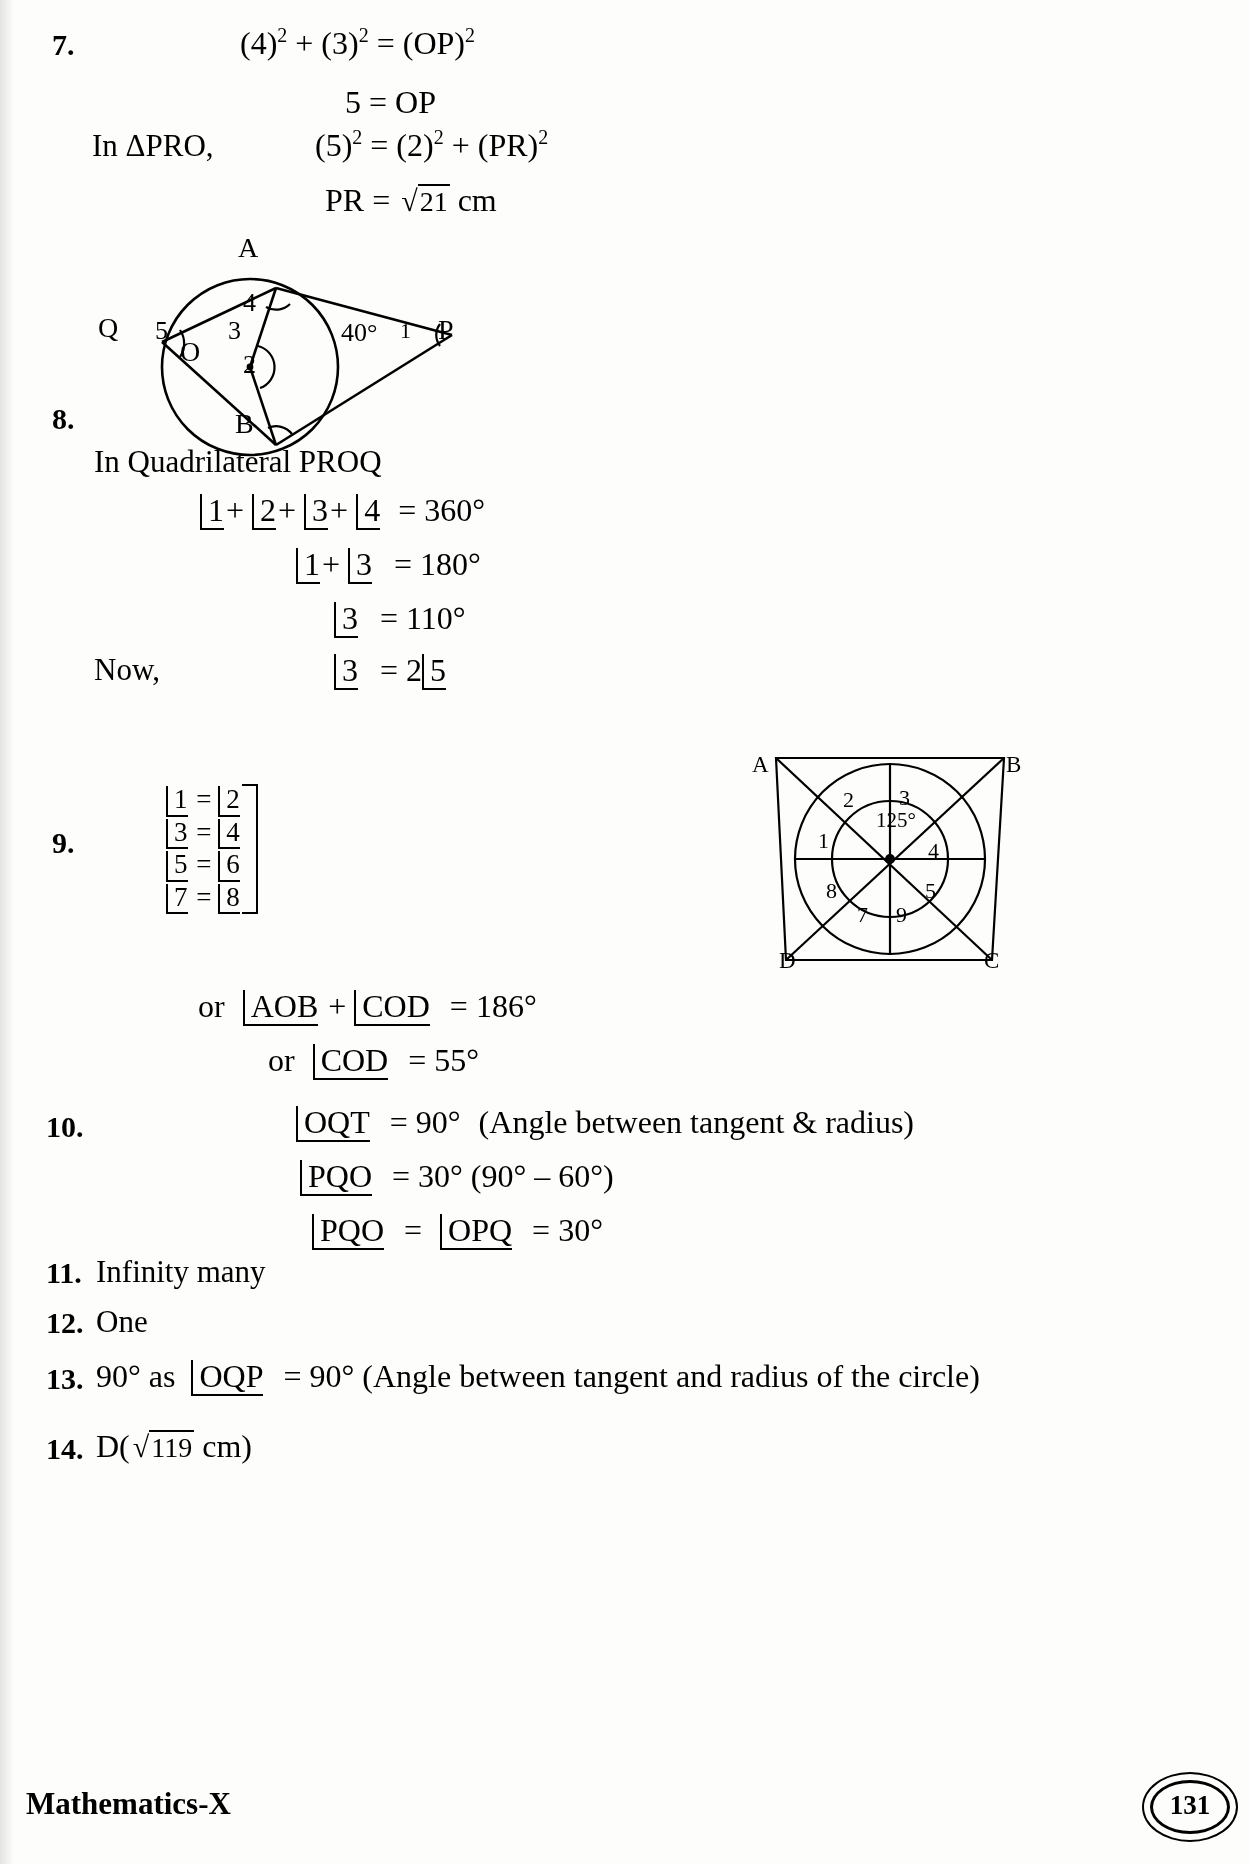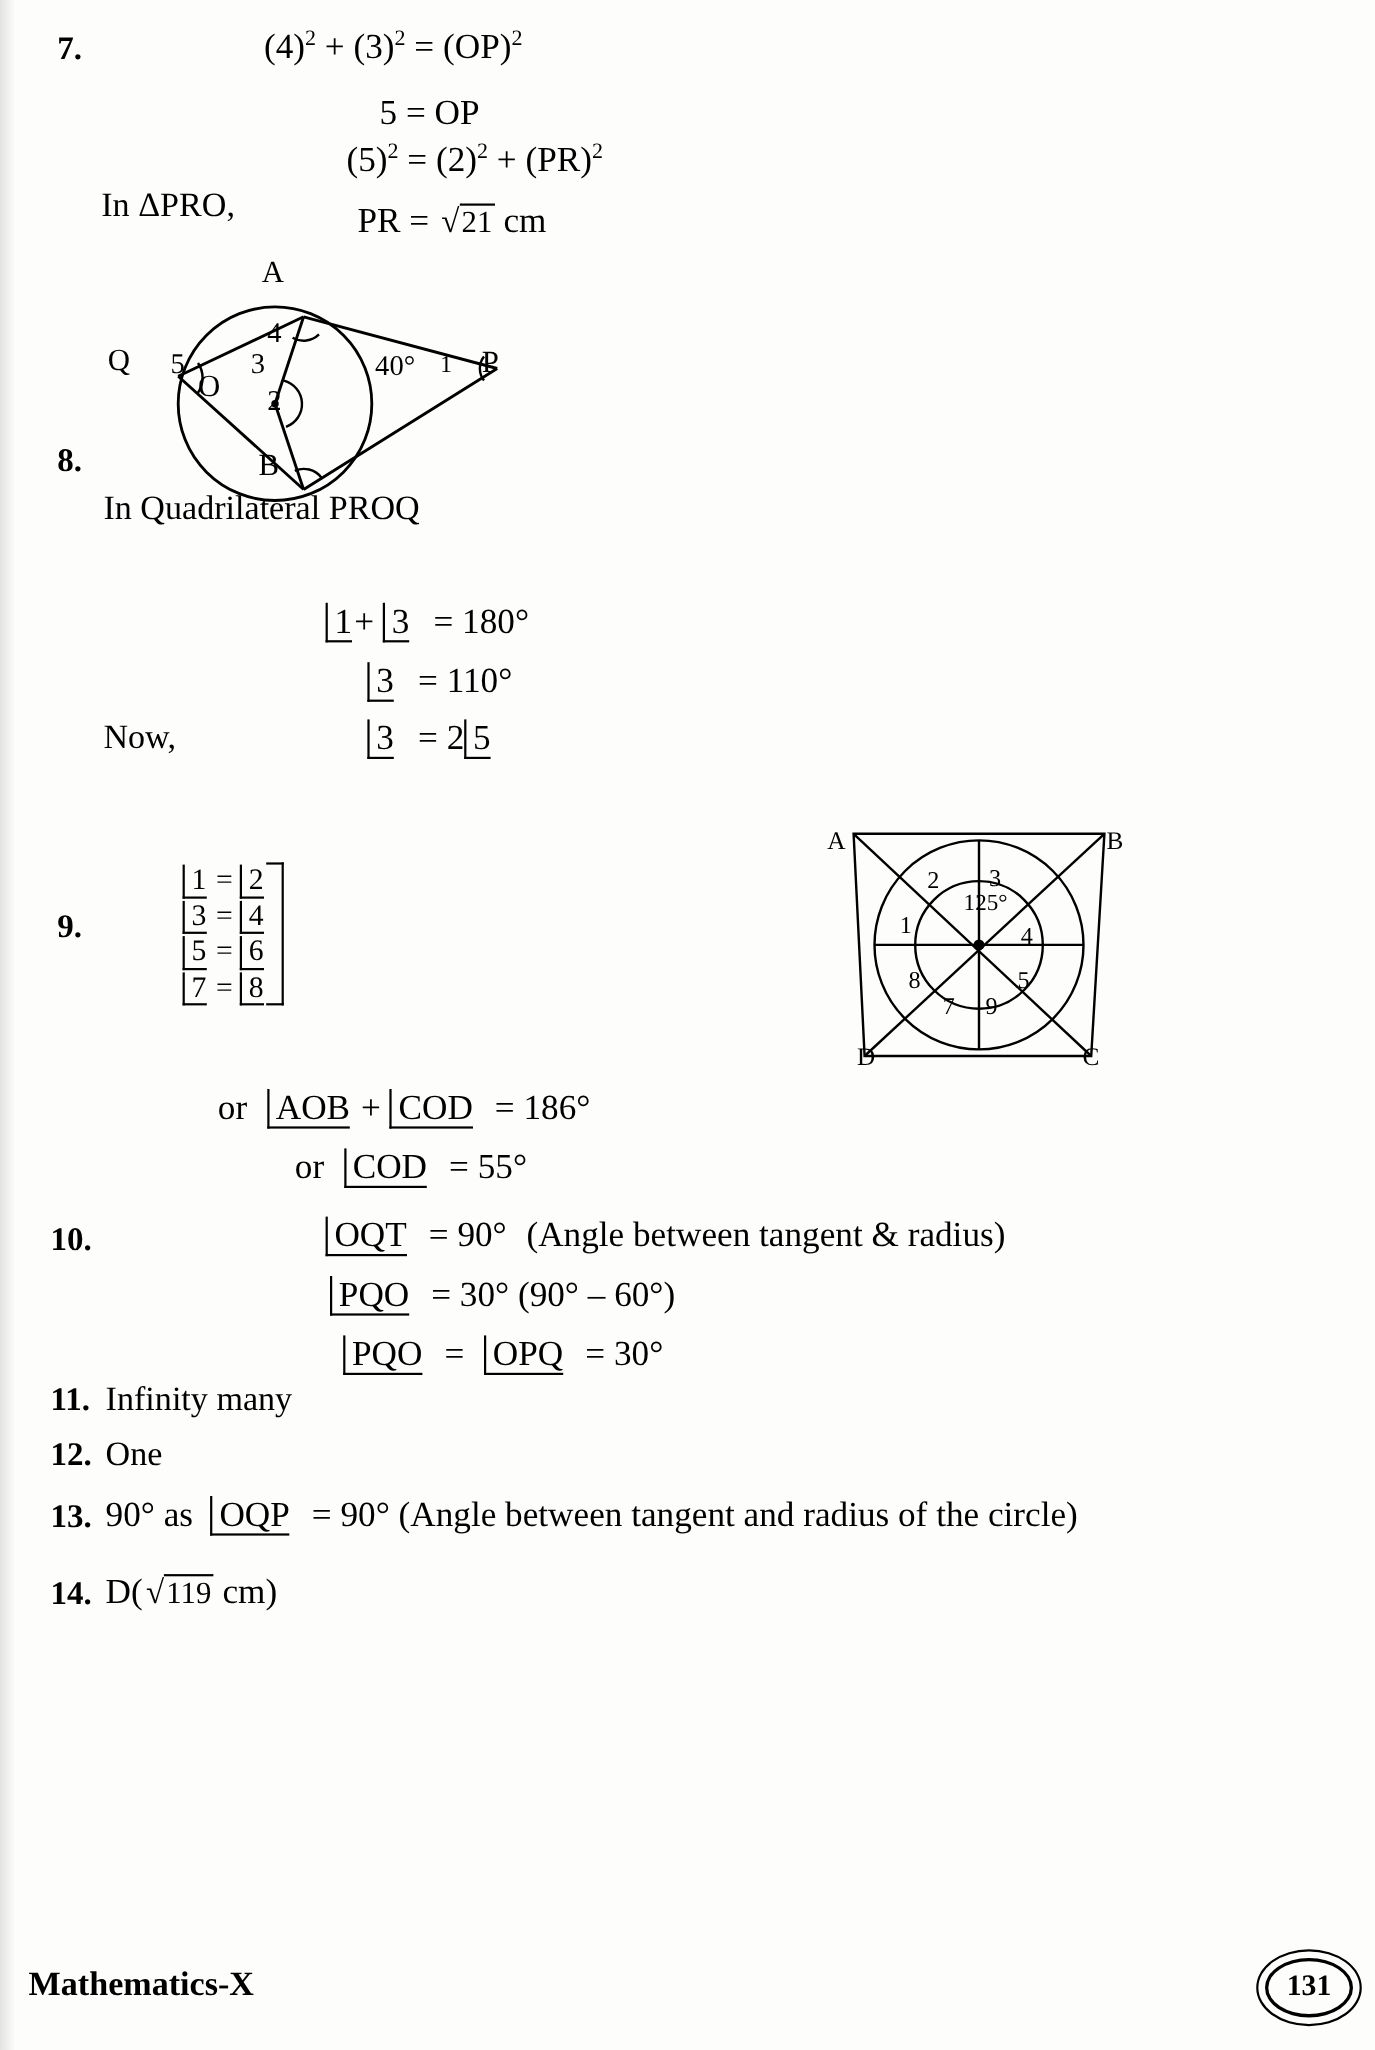--- a/index.html
+++ b/index.html
@@ -126,21 +126,21 @@
     <span>=</span>
     <span>(OP)</span><span class="sup">2</span>
   </div>
 
   <div class="abs math" style="left:345px; top:84px;">
     <span>5</span>
     <span>=</span>
     <span>OP</span>
   </div>
 
-  <div class="abs txt" style="left:92px; top:128px;margin-top:40px;">In ΔPRO,</div>
+  <div class="abs txt" style="left:92px; top:128px;">In ΔPRO,</div>
 
   <div class="abs math" style="left:315px; top:126px;">
     <span>(5)</span><span class="sup">2</span>
     <span>=</span>
     <span>(2)</span><span class="sup">2</span>
     <span>+</span>
     <span>(PR)</span><span class="sup">2</span>
   </div>
 
   <div class="abs math" style="left:325px; top:182px;">
@@ -182,20 +182,28 @@
   <div class="abs txt" style="left:98px; top:312px; font-size:28px;">Q</div>
   <div class="abs txt" style="left:243px; top:288px; font-size:26px;">4</div>
   <div class="abs txt" style="left:243px; top:350px; font-size:26px;">2</div>
   <div class="abs txt" style="left:228px; top:316px; font-size:26px;">3</div>
   <div class="abs txt" style="left:155px; top:316px; font-size:26px;">5</div>
   <div class="abs txt" style="left:400px; top:318px; font-size:22px;">1</div>
   <div class="abs txt" style="left:341px; top:318px; font-size:26px;text-align:right;">40°</div>
 
   <div class="abs txt" style="left:94px; top:444px;">In Quadrilateral PROQ</div>
 
+  <div class="abs math" style="left:200px; top:492px;">
+    <span class="ang">1</span>+
+    <span class="ang">2</span>+
+    <span class="ang">3</span>+
+    <span class="ang">4</span>
+    <span style="margin-left:8px">=</span>
+    <span>360°</span>
+  </div>
 
   <div class="abs math" style="left:296px; top:546px;">
     <span class="ang">1</span>+
     <span class="ang">3</span>
     <span style="margin-left:12px">=</span>
     <span>180°</span>
   </div>
 
   <div class="abs math" style="left:334px; top:600px;">
     <span class="ang">3</span>

